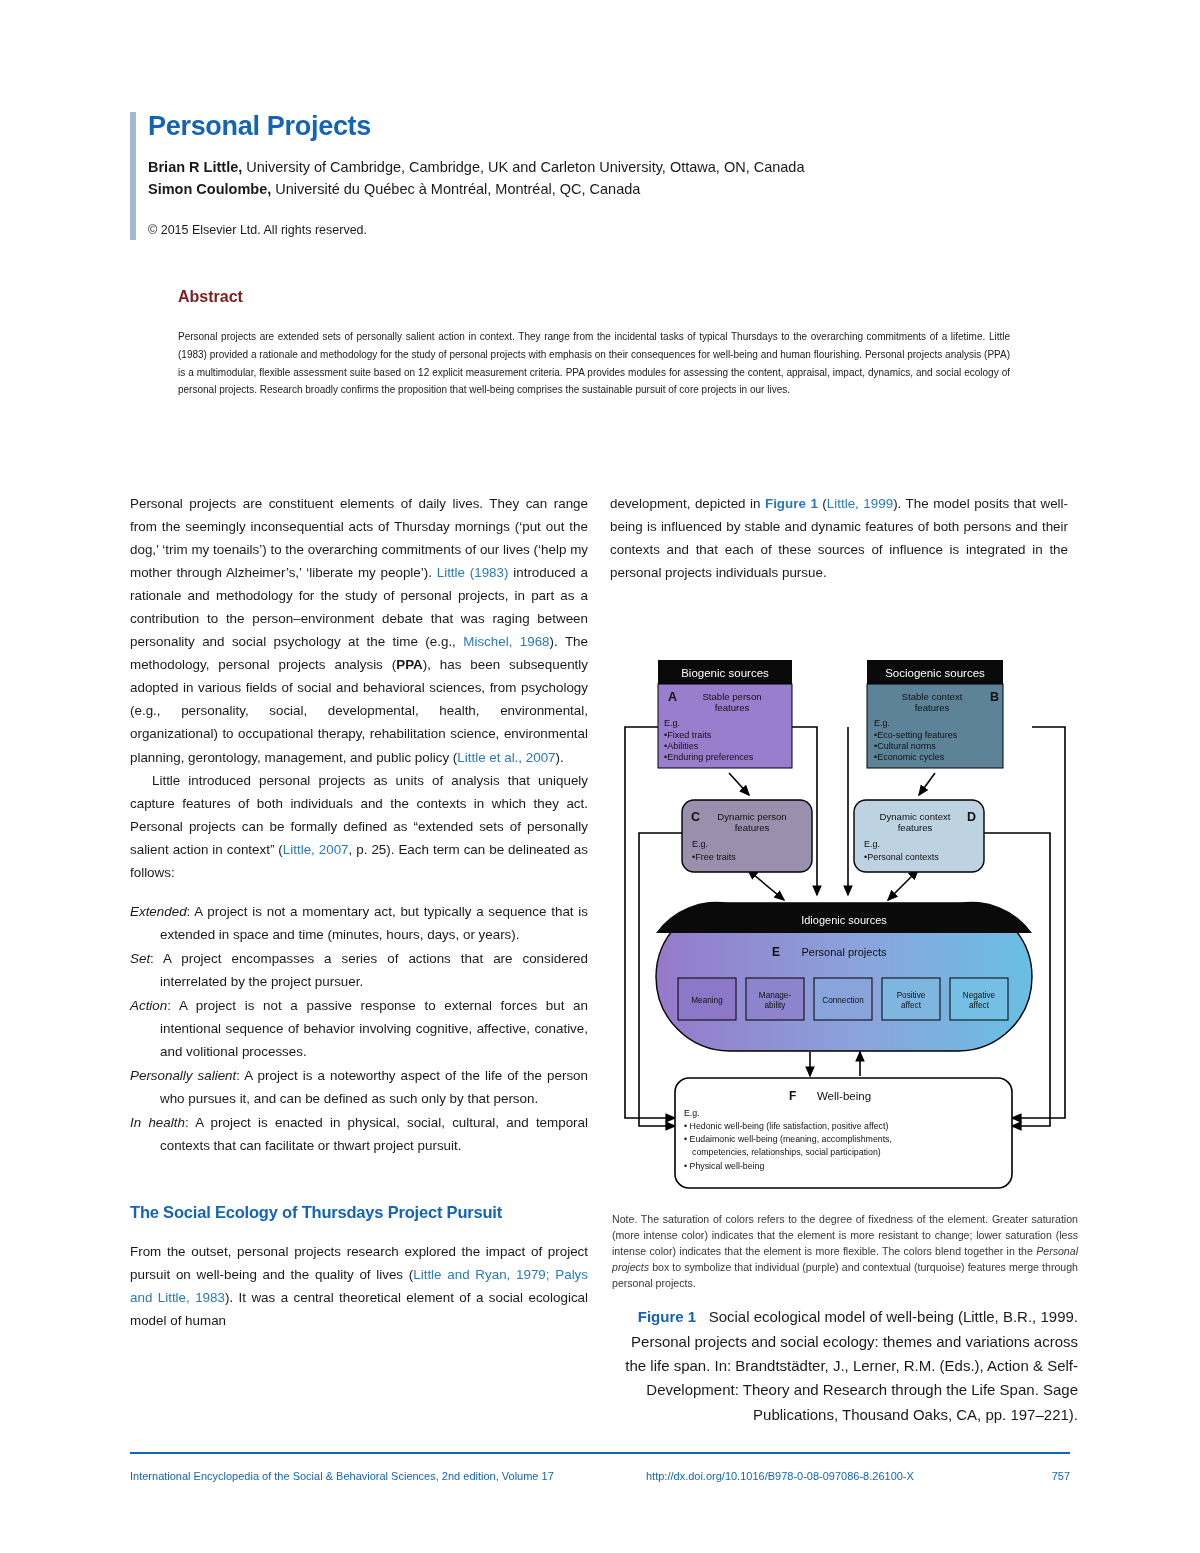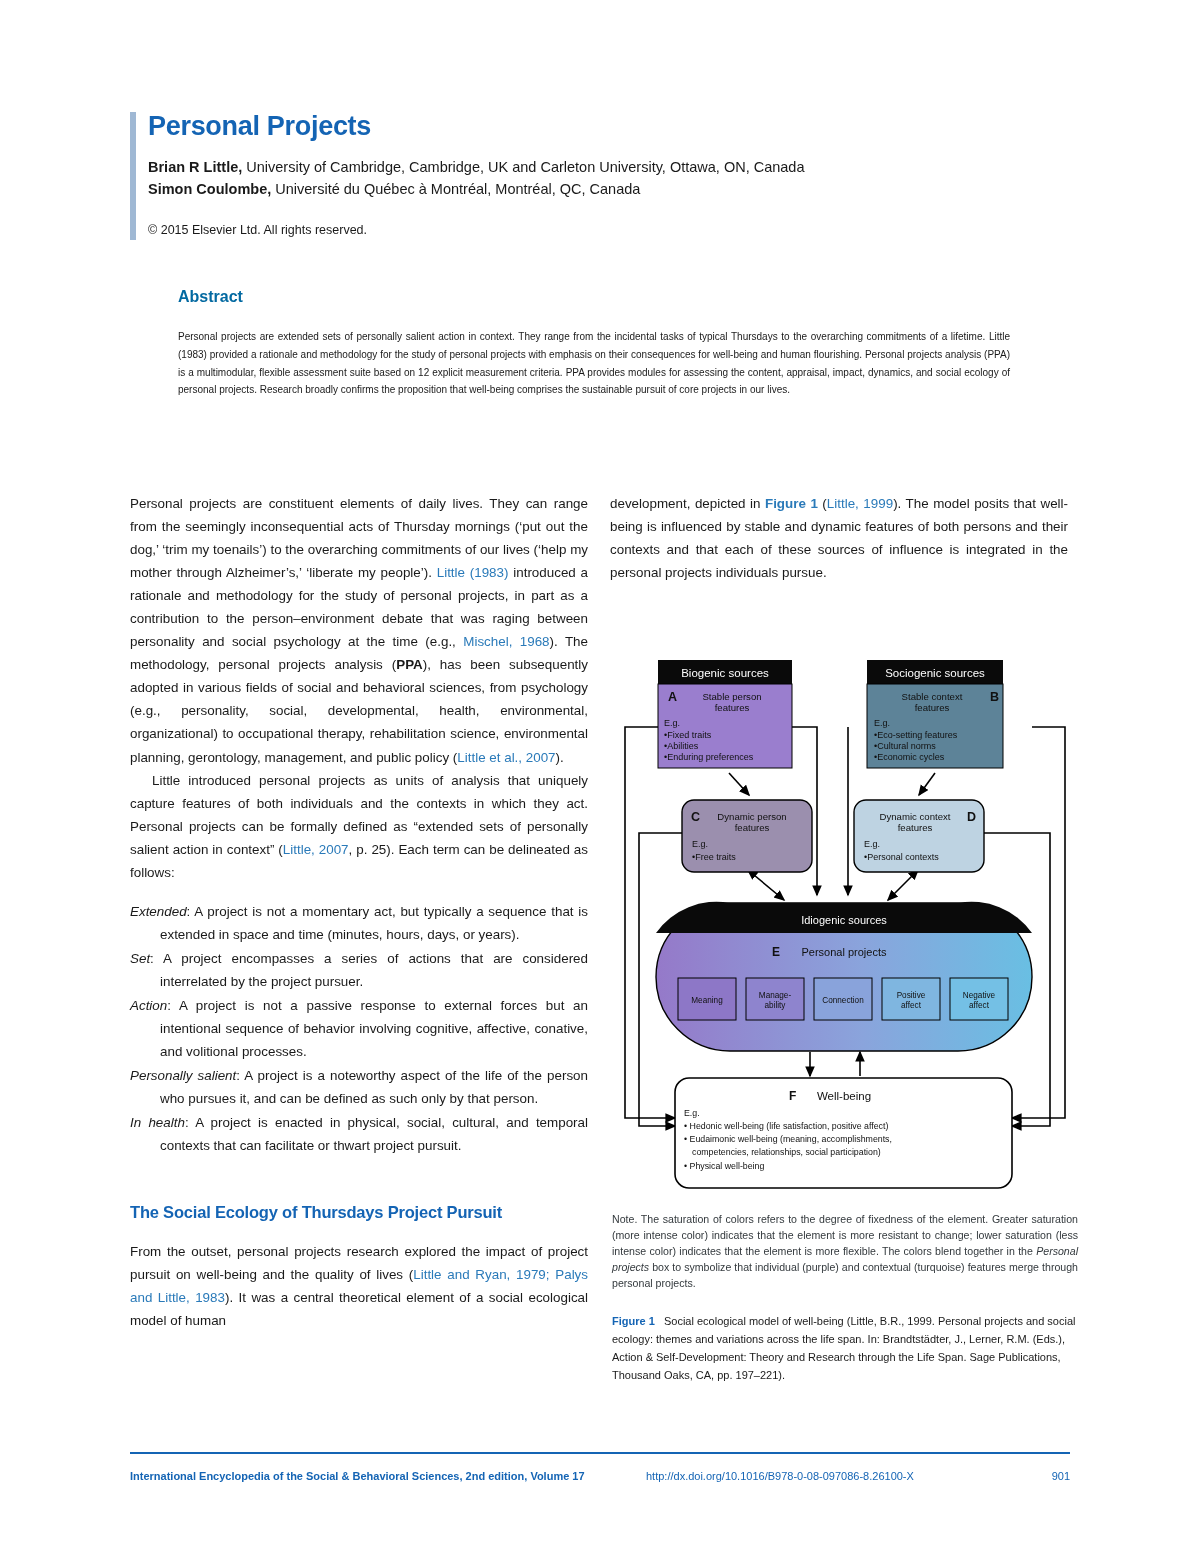--- a/index.html
+++ b/index.html
@@ -25,21 +25,21 @@
     letter-spacing:-0.3px; line-height:1.1;
   }
   .authors { margin:14px 0 0 18px; font-size:14.5px; line-height:1.55; color:#1a1a1a; }
   .authors .nm { font-weight:bold; }
   .copyright { margin:22px 0 0 18px; font-size:12.5px; color:#1a1a1a; }
 
   
   .abstract { position:absolute; left:178px; top:288px; width:832px; }
   .abstract h2 {
     margin:0; padding:0;
-    font-size:16px; font-weight:bold; color:#0369a1;
+    font-size:16px; font-weight:bold; color:#7f1d1d;
   }
   .abstract p {
     margin:22px 0 0 0;
     font-size:10px; line-height:1.78; text-align:justify;
   }
 
   
   .col { position:absolute; top:492px; width:458px; }
   .col-left  { left:130px; }
   .col-right { left:610px; }
@@ -74,34 +74,34 @@
   }
   .fig-canvas svg { position:absolute; left:0; top:0; }
 
   .fnote {
     margin-top:10px; font-size:10.6px; line-height:1.52;
     color:#33393d; text-align:justify;
   }
   .fnote i { font-style:italic; }
 
   .fcaption {
-    margin-top:22px; font-size:11px; line-height:1.62; color:#1a1a1a;
+    margin-top:14px; font-size:15px; line-height:1.62; color:#1a1a1a;text-align:right;
   }
   .fcaption .flab { color:#1464b4; font-weight:bold; }
 
   
   .footer-rule {
     position:absolute; left:130px; top:1452px; width:940px; height:2px;
     background:#1464b4;
   }
   .footer {
     position:absolute; left:130px; top:1470px; width:940px;
     font-size:11px; color:#1464b4;
   }
-  .footer .f-src  { position:absolute; left:0px;   top:0; white-space:nowrap;font-weight:bold; }
+  .footer .f-src  { position:absolute; left:0px;   top:0; white-space:nowrap; }
   .footer .f-doi  { position:absolute; left:492px; top:0; white-space:nowrap;margin-left:24px; }
   .footer .f-page { position:absolute; left:880px; top:0; width:60px; text-align:right; }
 </style>
 </head>
 <body>
 
 <div class="page">
 
   <div class="header">
     <div class="header-rule"></div>
@@ -269,16 +269,16 @@
 
     <div class="fnote"><span>Note. The saturation of colors refers to the degree of fixedness of the element. Greater saturation (more intense color) indicates that the element is more resistant to change; lower saturation (less intense color) indicates that the element is more flexible. The colors blend together in the </span><i>Personal projects</i><span> box to symbolize that individual (purple) and contextual (turquoise) features merge through personal projects.</span></div>
 
     <div class="fcaption"><span class="flab">Figure 1</span>&nbsp;&nbsp;&nbsp;<span>Social ecological model of well-being (Little, B.R., 1999. Personal projects and social ecology: themes and variations across the life span. In: Brandtstädter, J., Lerner, R.M. (Eds.), Action &amp; Self-Development: Theory and Research through the Life Span. Sage Publications, Thousand Oaks, CA, pp. 197–221).</span></div>
   </div>
 
   <div class="footer-rule"></div>
   <div class="footer">
     <span class="f-src">International Encyclopedia of the Social &amp; Behavioral Sciences, 2nd edition, Volume 17</span>
     <span class="f-doi">http://dx.doi.org/10.1016/B978-0-08-097086-8.26100-X</span>
-    <span class="f-page">901</span>
+    <span class="f-page">757</span>
   </div>
 
 </div>
 
 </body></html>

